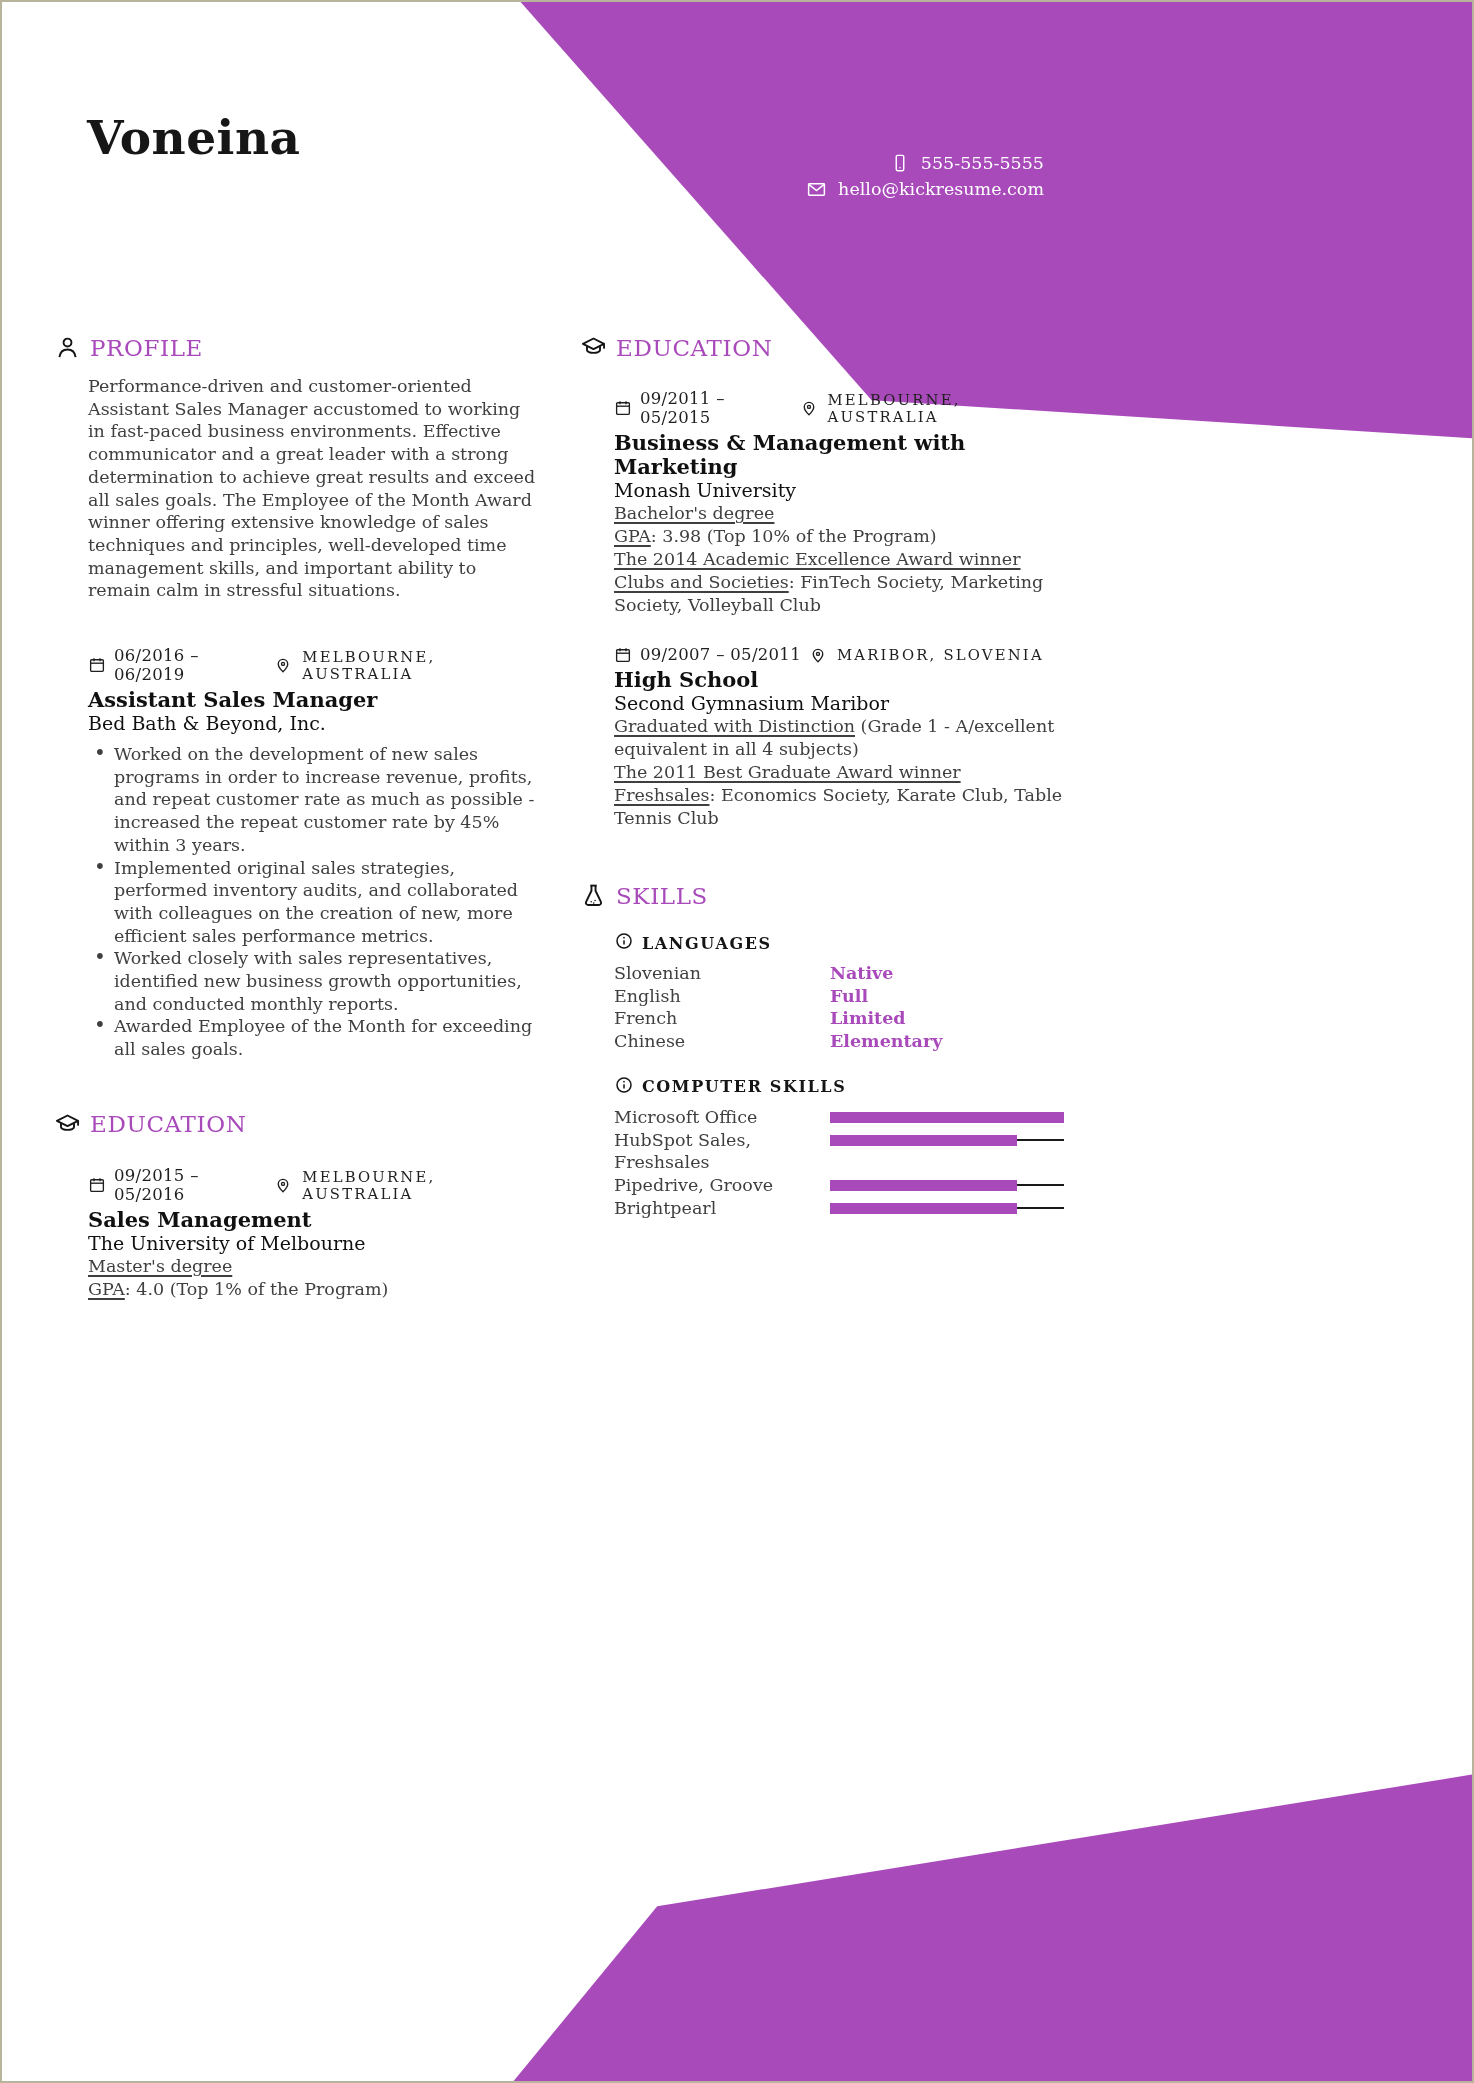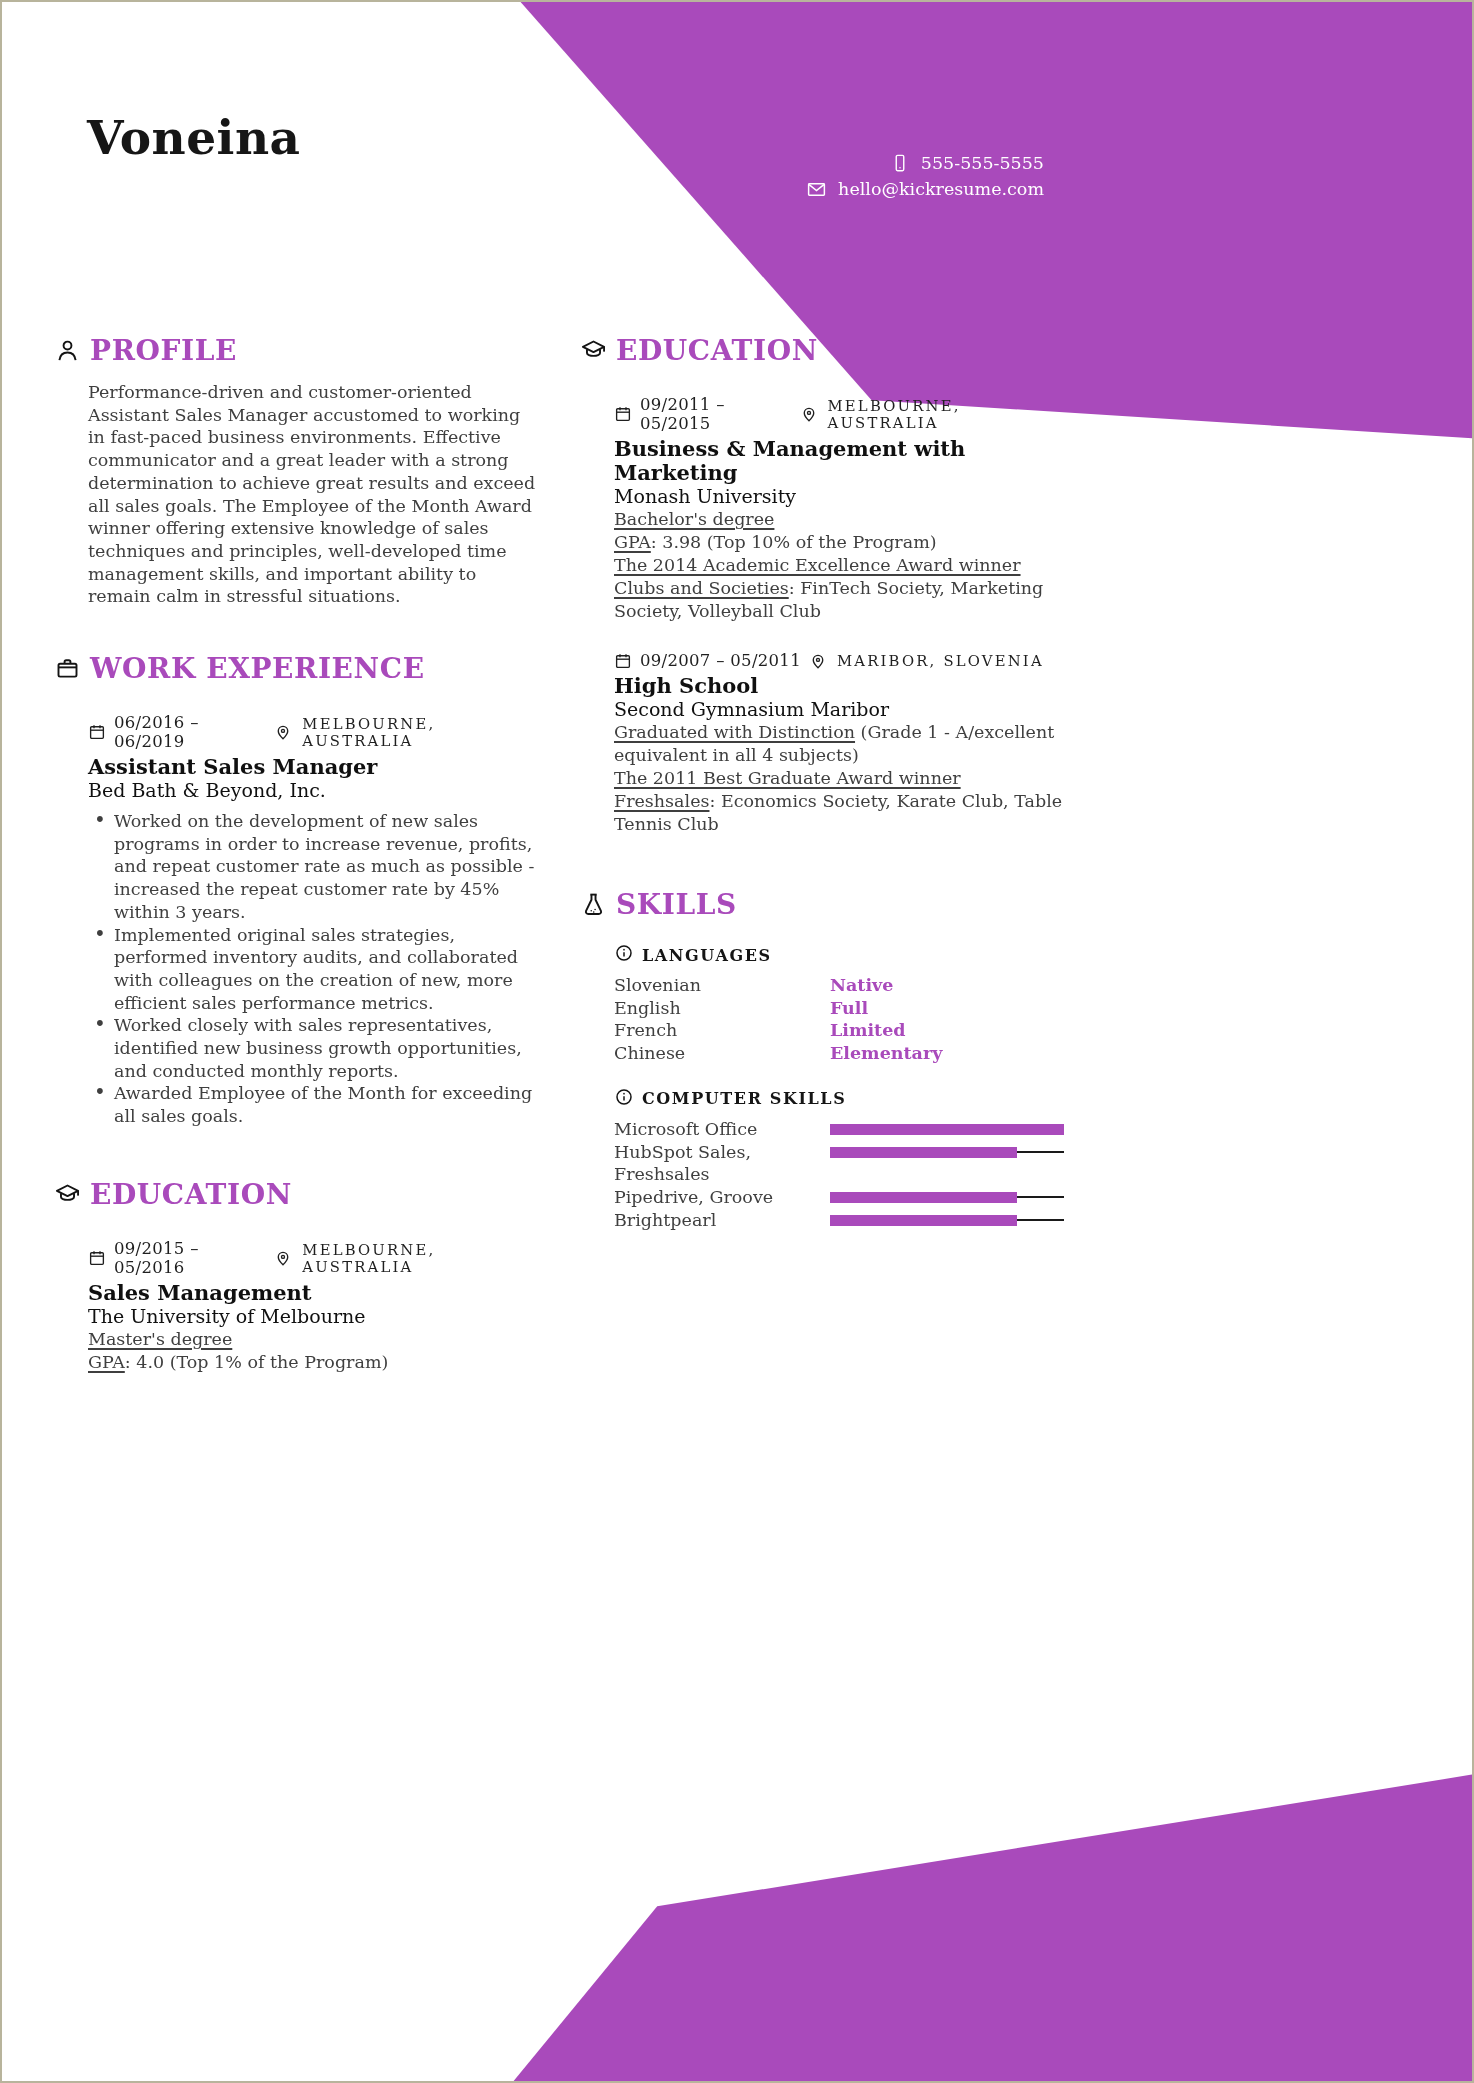--- a/index.html
+++ b/index.html
@@ -28,21 +28,21 @@
   .contact-row{display:flex;justify-content:flex-end;align-items:center;gap:11px;height:26px;font-size:17.5px;}
   .contact-row svg{display:block;}
 
   
   .col{position:absolute;top:332px;}
   .col-left{left:52px;width:486px;}
   .col-right{left:578px;width:484px;}
 
   .section-header{display:flex;align-items:center;gap:9px;}
   .section-header svg{flex:0 0 auto;display:block;}
-  .section-title{font-size:28px;font-weight:700;letter-spacing:.6px;color:var(--accent);}
+  .section-title{font-size:23px;font-weight:400;letter-spacing:.6px;color:var(--accent);}
   .section-body{margin-left:34px;}
 
   .para{margin-top:14px;font-size:17.5px;line-height:22.7px;color:var(--body);}
 
   .entry{margin-top:28px;}
   .entry-dates{display:flex;align-items:center;gap:8px;color:#1f1f1f;}
   .entry-dates svg{display:block;}
   .dates-text{font-size:16.5px;letter-spacing:.3px;}
   .loc-text{font-size:14.8px;letter-spacing:2.2px;margin-left:2px;}
   .role{font-size:21px;line-height:24px;font-weight:700;color:#101010;margin-top:4px;}
@@ -116,30 +116,20 @@
             </svg>
         </span>
         <span class="section-title">PROFILE</span>
       </div>
       <div class="section-body">
         <p class="para">Performance-driven and customer-oriented Assistant Sales Manager accustomed to working in fast-paced business environments. Effective communicator and a great leader with a strong determination to achieve great results and exceed all sales goals. The Employee of the Month Award winner offering extensive knowledge of sales techniques and principles, well-developed time management skills, and important ability to remain calm in stressful situations.</p>
       </div>
     </section>
 
     <section class="work-section">
-      <div class="section-header">
-        <span>
-          <svg width="27" height="27" viewBox="0 0 24 24" fill="none" stroke="#141414" stroke-width="1.7">
-              <rect x="4" y="7.8" width="16" height="11.4" rx="1.4"></rect>
-              <path d="M9.4 7.8V6.1c0-.8.6-1.4 1.4-1.4h2.4c.8 0 1.4.6 1.4 1.4v1.7"></path>
-              <line x1="4" y1="11" x2="20" y2="11"></line>
-            </svg>
-        </span>
-        <span class="section-title">WORK EXPERIENCE</span>
-      </div>
       <div class="section-body">
         <div class="entry">
           <div class="entry-dates">
             <span>
               <svg width="18" height="18" viewBox="0 0 24 24" fill="none" stroke="#1f1f1f" stroke-width="1.8">
                   <rect x="3.5" y="5" width="17" height="15.5" rx="1.4"></rect>
                   <line x1="8" y1="3" x2="8" y2="7"></line>
                   <line x1="16" y1="3" x2="16" y2="7"></line>
                   <line x1="3.5" y1="9.6" x2="20.5" y2="9.6"></line>
                 </svg>

